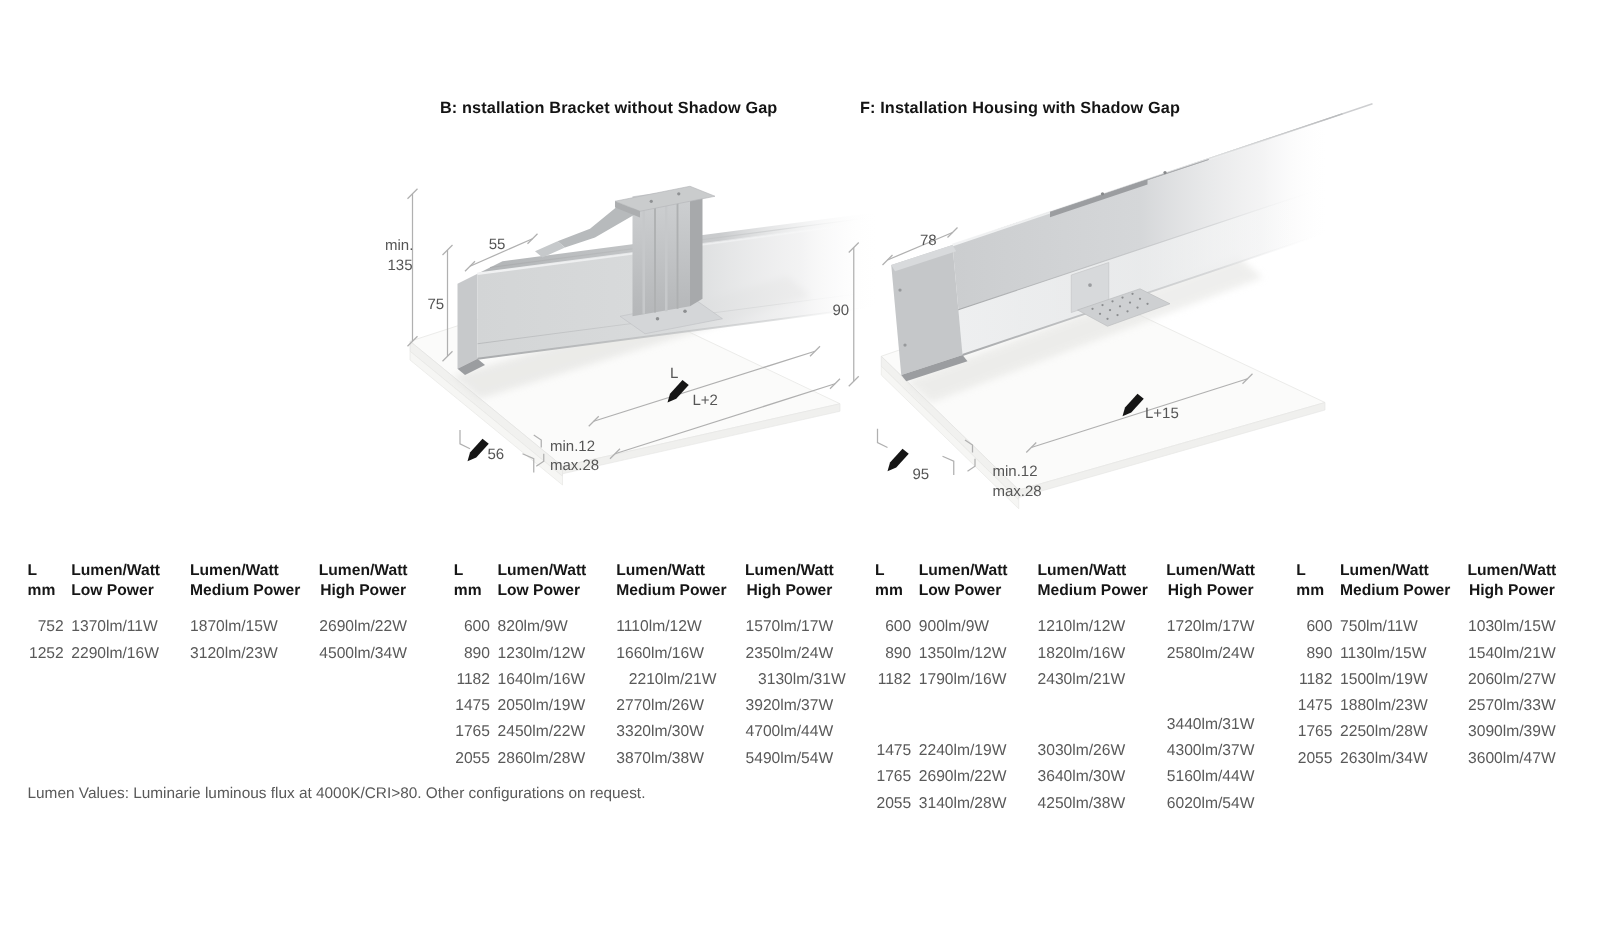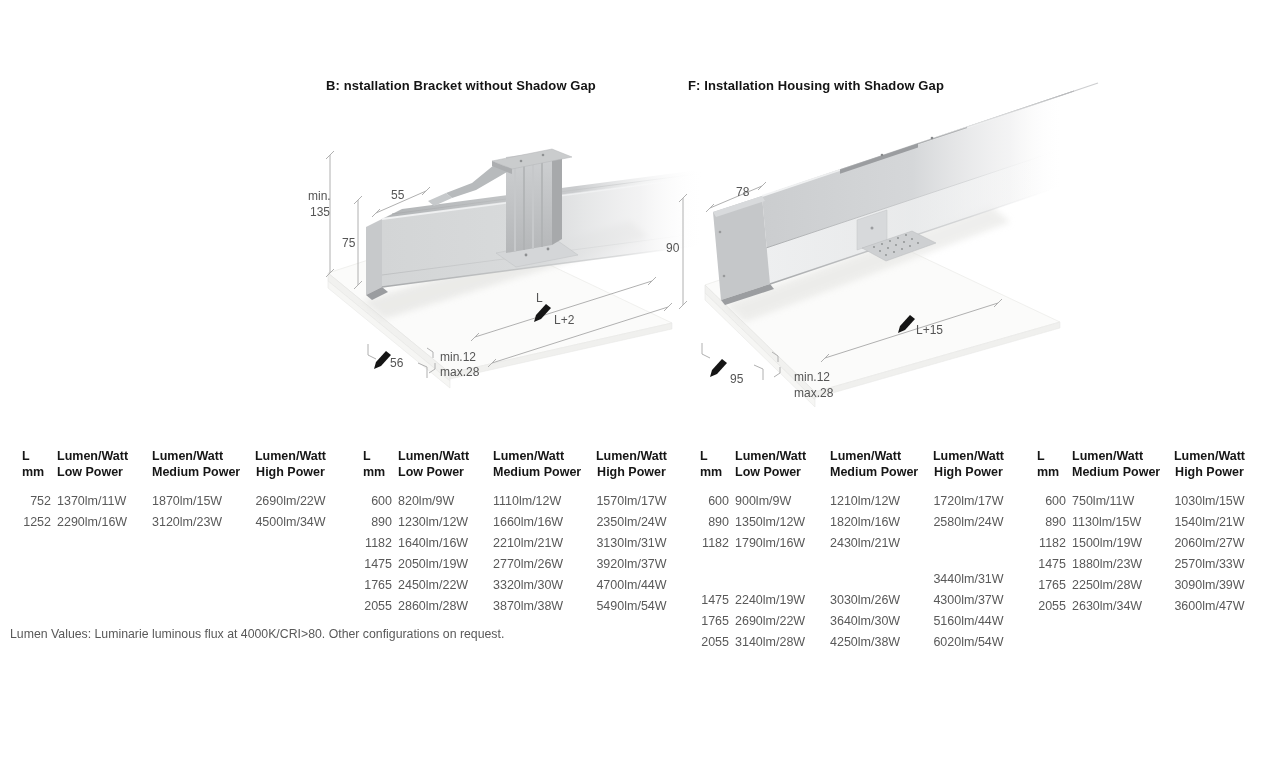--- a/index.html
+++ b/index.html
@@ -5,36 +5,36 @@
   html,body{margin:0;padding:0;}
   body{
     width:1284px;height:760px;position:relative;overflow:hidden;
     background:#ffffff;
     font-family:"Liberation Sans","DejaVu Sans",sans-serif;
   }
   .dia-title{
     position:absolute;top:78px;font-size:13px;font-weight:bold;color:#141414;
     letter-spacing:.1px;white-space:nowrap;
   }
-  #title-b{left:326px;}
+  #title-b{left:352px;}
   #title-f{left:688px;}
   svg{position:absolute;overflow:visible;}
   #dia-b{left:300px;top:105px;}
   #dia-f{left:650px;top:100px;}
   svg text{font-family:"Liberation Sans","DejaVu Sans",sans-serif;font-size:12px;fill:#555555;}
   .lumen-table{position:absolute;top:448px;}
   #table-0{left:22px;} #table-1{left:363px;} #table-2{left:700px;} #table-3{left:1037px;}
   .thead{display:flex;font-size:12.5px;font-weight:bold;color:#161616;line-height:16px;margin-bottom:11px;white-space:nowrap;}
   .trow{display:flex;font-size:12.5px;color:#595959;line-height:21px;white-space:nowrap;}
   .cell{flex:0 0 auto;box-sizing:border-box;}
   .cell.l{text-align:left;}
   .cell.r{text-align:right;padding-right:6px;}
   .cell.c{text-align:center;}
   #footnote{
-    position:absolute;left:10px;top:627px;font-size:12.3px;color:#595959;white-space:nowrap;
+    position:absolute;left:22px;top:627px;font-size:12.3px;color:#595959;white-space:nowrap;
   }
 </style>
 </head>
 <body>
 
 <div id="title-b" class="dia-title">B: nstallation Bracket without Shadow Gap</div>
 <div id="title-f" class="dia-title">F: Installation Housing with Shadow Gap</div>
 
 <svg id="dia-b" width="410" height="300" viewBox="0 0 410 300">
   <defs>
@@ -308,21 +308,21 @@
     </div>
     <div class="trow">
       <div class="cell r" style="width: 35px;">890</div>
       <div class="cell l" style="width: 95px;">1230lm/12W</div>
       <div class="cell l" style="width: 102px;">1660lm/16W</div>
       <div class="cell c" style="width: 73px;">2350lm/24W</div>
     </div>
     <div class="trow">
       <div class="cell r" style="width: 35px;">1182</div>
       <div class="cell l" style="width: 95px;">1640lm/16W</div>
-      <div class="cell l" style="width: 102px;">2210lm/21W</div>
+      <div class="cell l" style="width: 102px; margin-left: 10px;">2210lm/21W</div>
       <div class="cell c" style="width: 73px;">3130lm/31W</div>
     </div>
     <div class="trow">
       <div class="cell r" style="width: 35px;">1475</div>
       <div class="cell l" style="width: 95px;">2050lm/19W</div>
       <div class="cell l" style="width: 102px;">2770lm/26W</div>
       <div class="cell c" style="width: 73px;">3920lm/37W</div>
     </div>
     <div class="trow">
       <div class="cell r" style="width: 35px;">1765</div>

